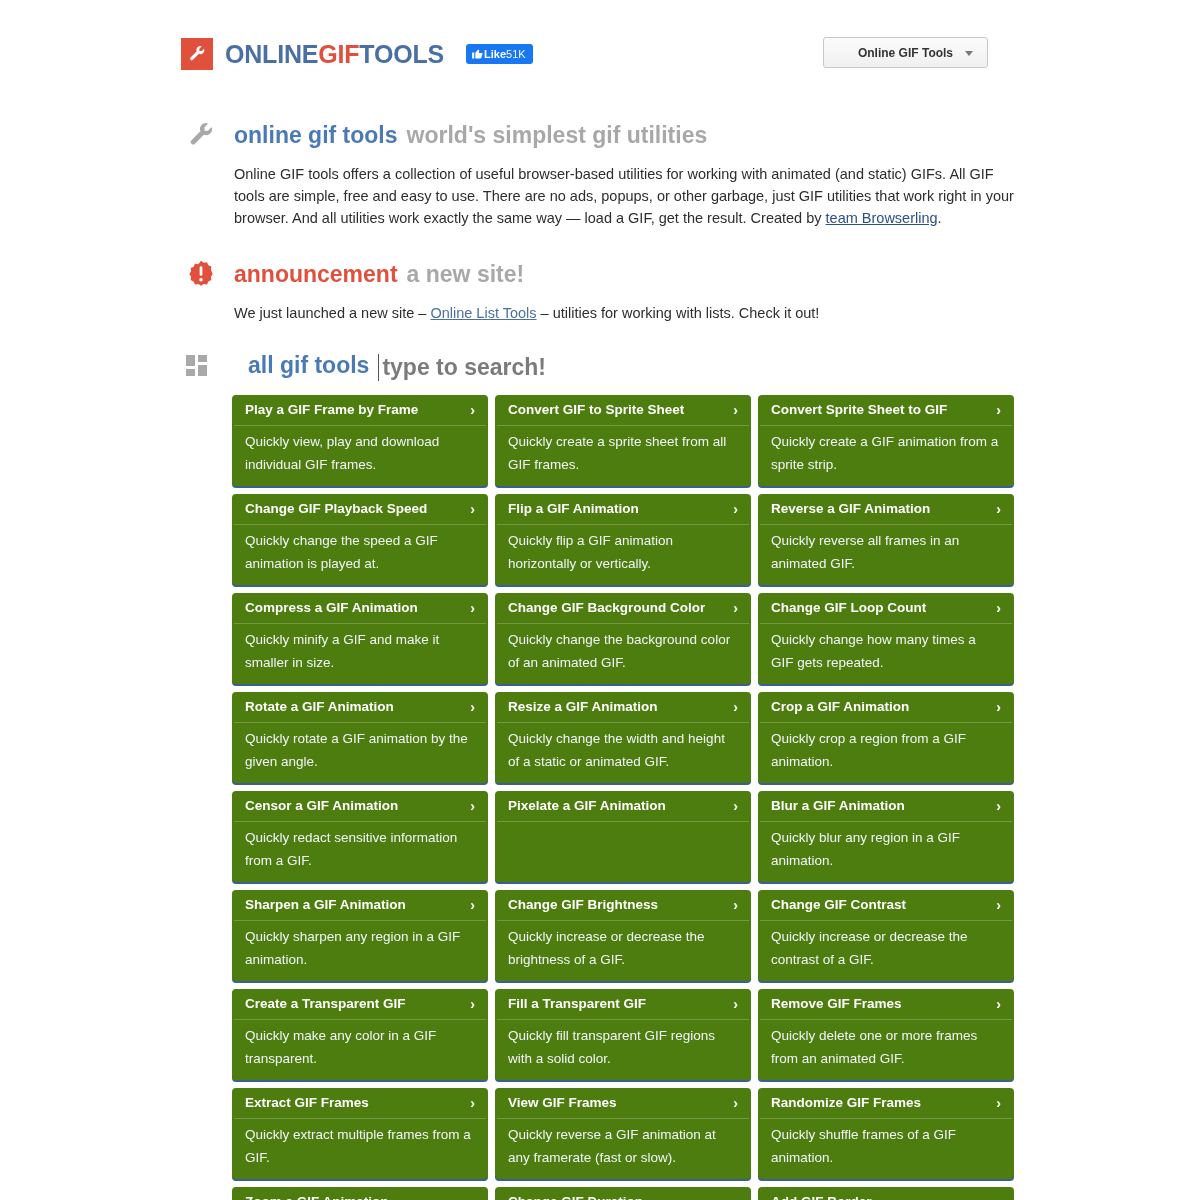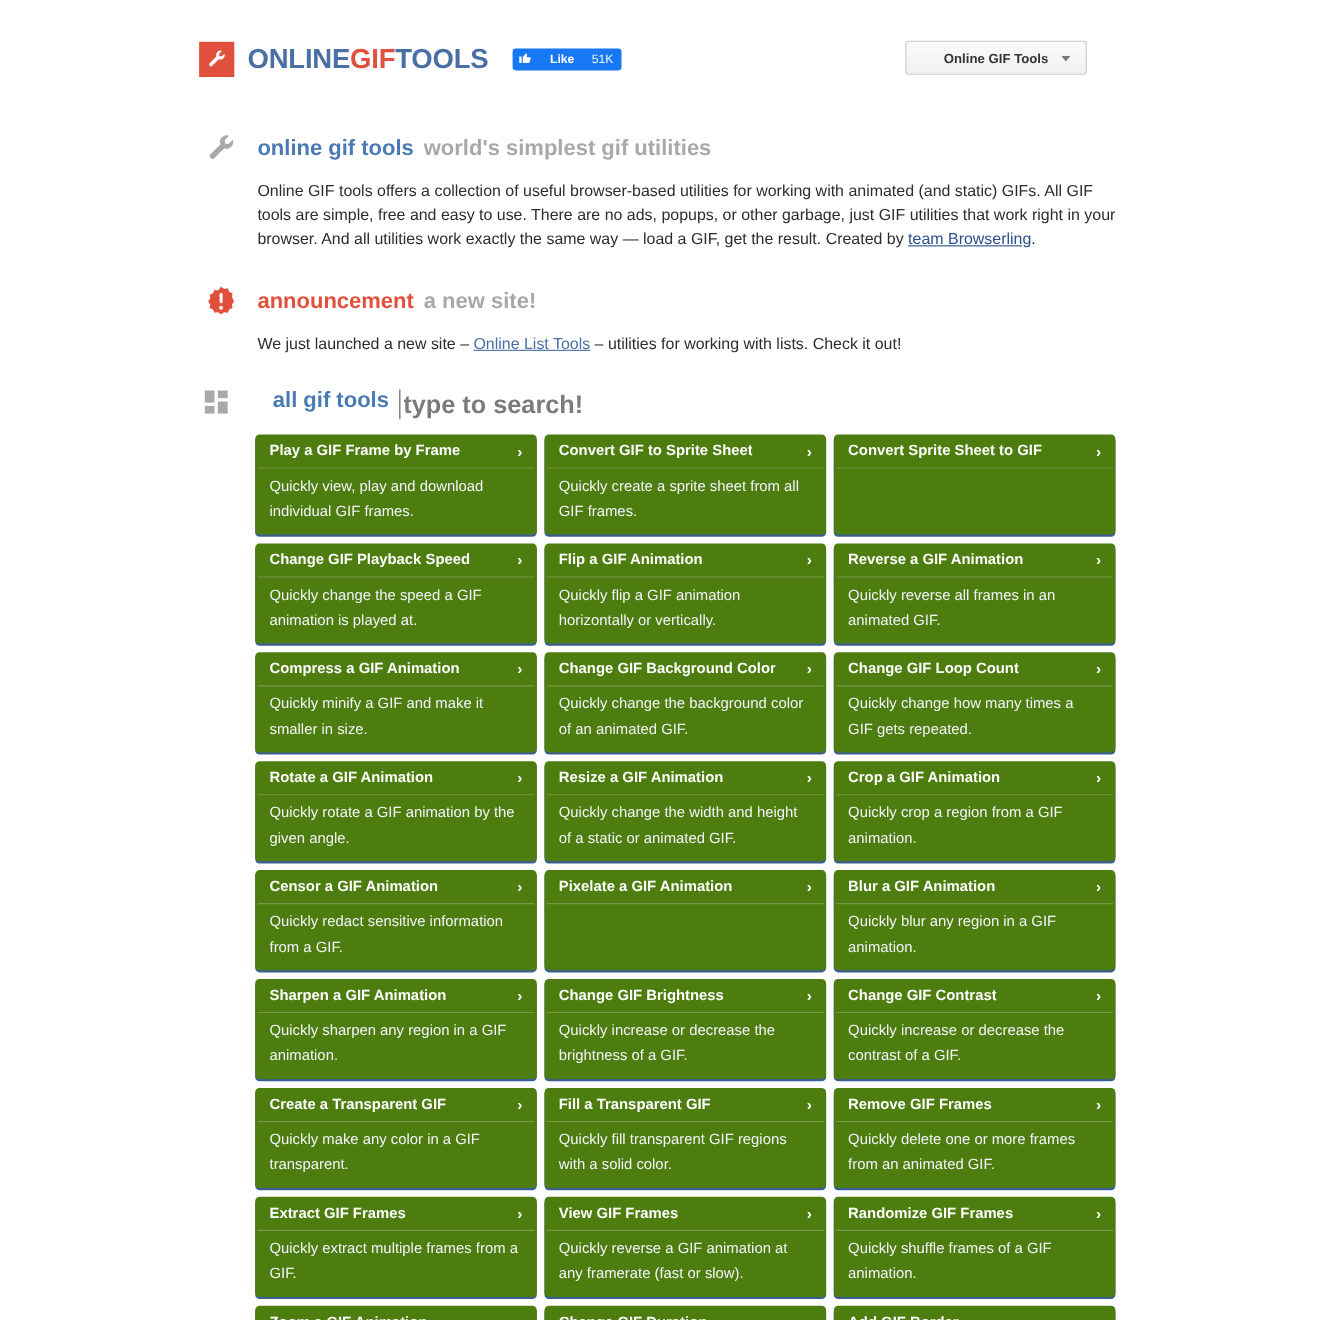--- a/index.html
+++ b/index.html
@@ -30,21 +30,21 @@
   }
   .logo-tile svg { display: block; }
   .wordmark {
     font-size: 25px; font-weight: bold; letter-spacing: -0.2px;
     white-space: nowrap; line-height: 1;
   }
   .wm-blue { color: #4a6fa5; }
   .wm-red  { color: #e0503c; }
 
   .fb-like {
-    display: inline-flex; align-items: center; gap: 16px;
+    display: inline-flex; align-items: center; gap: 0;
     background: #1877f2; color: #fff;
     border-radius: 3px; height: 20px; padding: 0 7px 0 5px;
     font-size: 11px; font-weight: bold; line-height: 1;
     margin-left: 10px; white-space: nowrap;
   }
   .fb-like .fb-count { font-weight: normal; font-size: 11px; opacity: .95; }
   .fb-thumb { display: block; }
 
   .site-select {
     position: absolute; right: 180px; top: 37px;
@@ -65,21 +65,21 @@
 
   .sec-head {
     display: flex; align-items: center; gap: 0;
     height: 34px;
   }
   .sec-icon {
     width: 34px; height: 30px; flex: 0 0 34px;
     display: flex; align-items: center; justify-content: flex-start;
   }
   .sec-title {
-    font-size: 20px; font-weight: bold; line-height: 1;
+    font-size: 23px; font-weight: bold; line-height: 1;
     white-space: nowrap; margin-left: 14px;
   }
   .t-blue { color: #4a7ab5; }
   .t-red  { color: #e0503c; }
   .t-gray { color: #a8a8a8; font-weight: bold; margin-left: 9px; }
 
   .sec-body {
     margin-left: 48px; margin-top: 11px;
     font-size: 14.5px; color: #2d2d2d; line-height: 22px;
   }
@@ -222,20 +222,21 @@
           <span class="card-title">Convert GIF to Sprite Sheet</span>
           <span class="card-chev">›</span>
         </div>
         <div class="card-desc">Quickly create a sprite sheet from all GIF frames.</div>
       </div>
       <div class="card">
         <div class="card-head">
           <span class="card-title">Convert Sprite Sheet to GIF</span>
           <span class="card-chev">›</span>
         </div>
+        <div class="card-desc">Quickly create a GIF animation from a sprite strip.</div>
       </div>
       <div class="card">
         <div class="card-head">
           <span class="card-title">Change GIF Playback Speed</span>
           <span class="card-chev">›</span>
         </div>
         <div class="card-desc">Quickly change the speed a GIF animation is played at.</div>
       </div>
       <div class="card">
         <div class="card-head">

